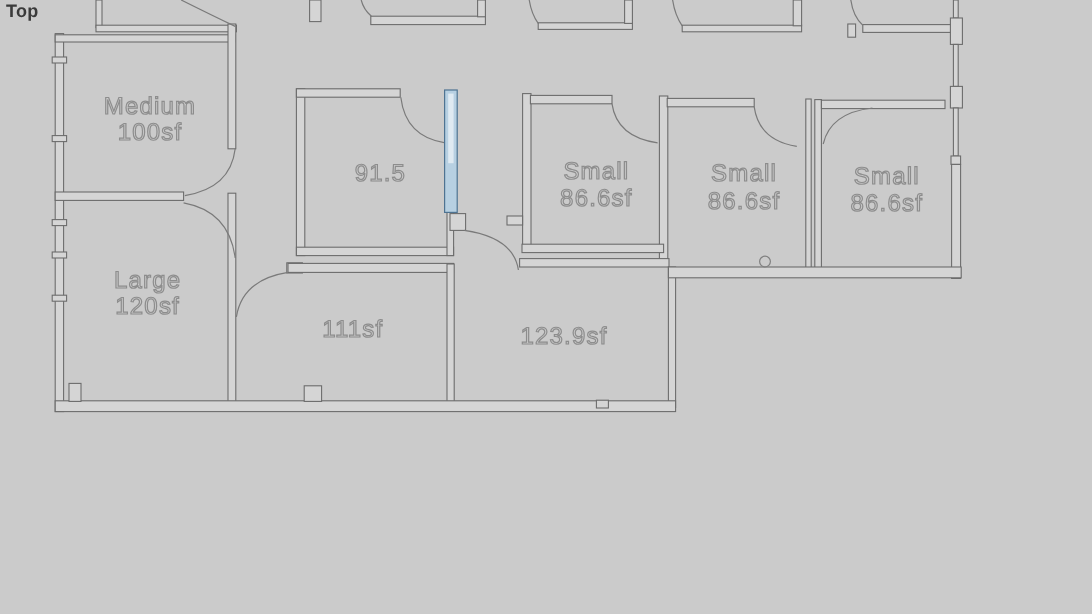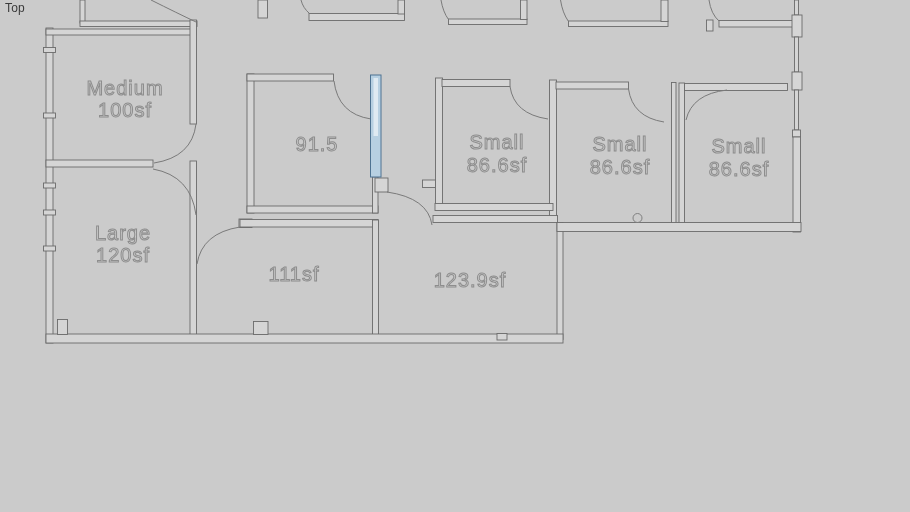--- a/index.html
+++ b/index.html
@@ -14,22 +14,22 @@
   .viewport {
     position: relative;
     width: 910px;
     height: 512px;
     background: #cbcbcb;
   }
   .view-label {
     position: absolute;
     left: 5px;
     top: 1px;
-    font-size: 12px;
-    font-weight: normal;
+    font-size: 15px;
+    font-weight: bold;
     color: #3a3a3a;
     letter-spacing: 0.2px;
     user-select: none;
   }
   svg { display: block; }
   .walls rect { fill: #d5d5d5; stroke: #6b6b6b; stroke-width: 0.9; }
   .arcs path { fill: none; stroke: #7a7a7a; stroke-width: 1; }
   .labels text {
     font-family: "Liberation Sans", sans-serif;
     font-size: 20px;

